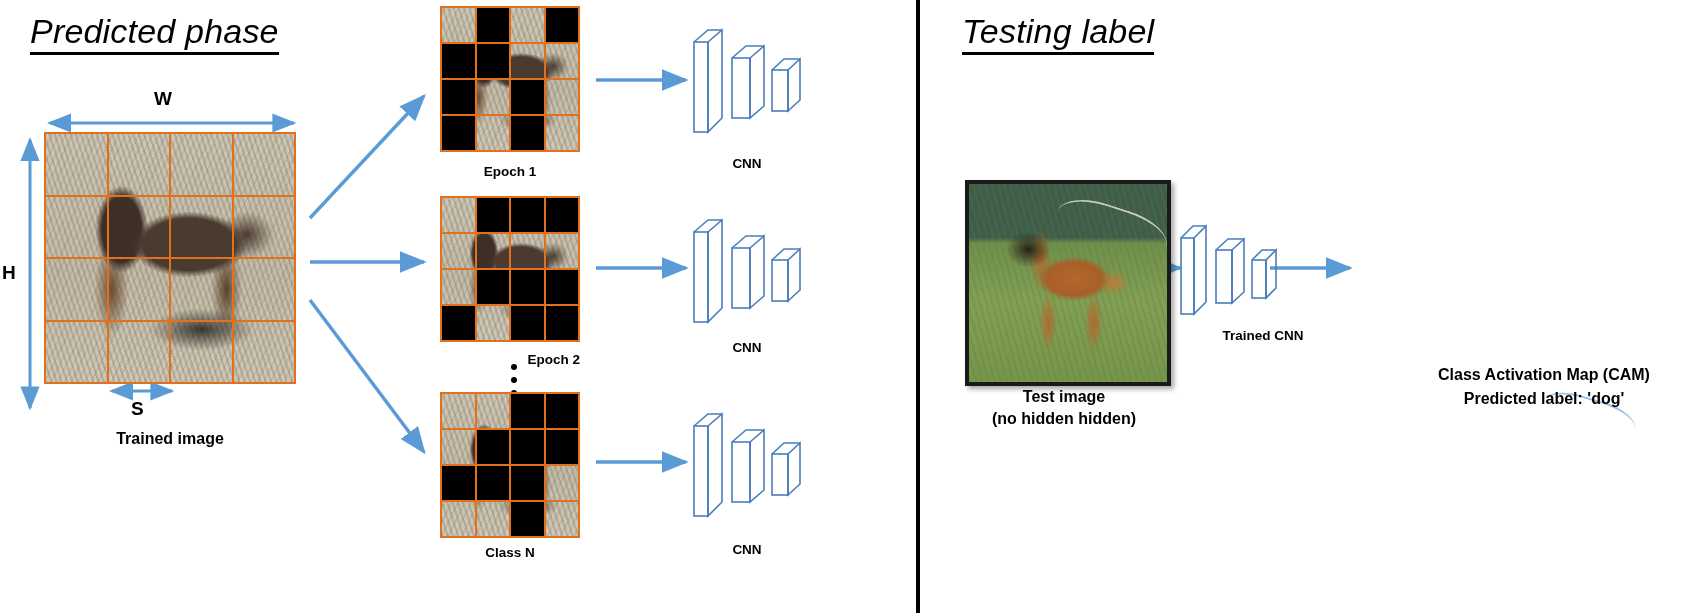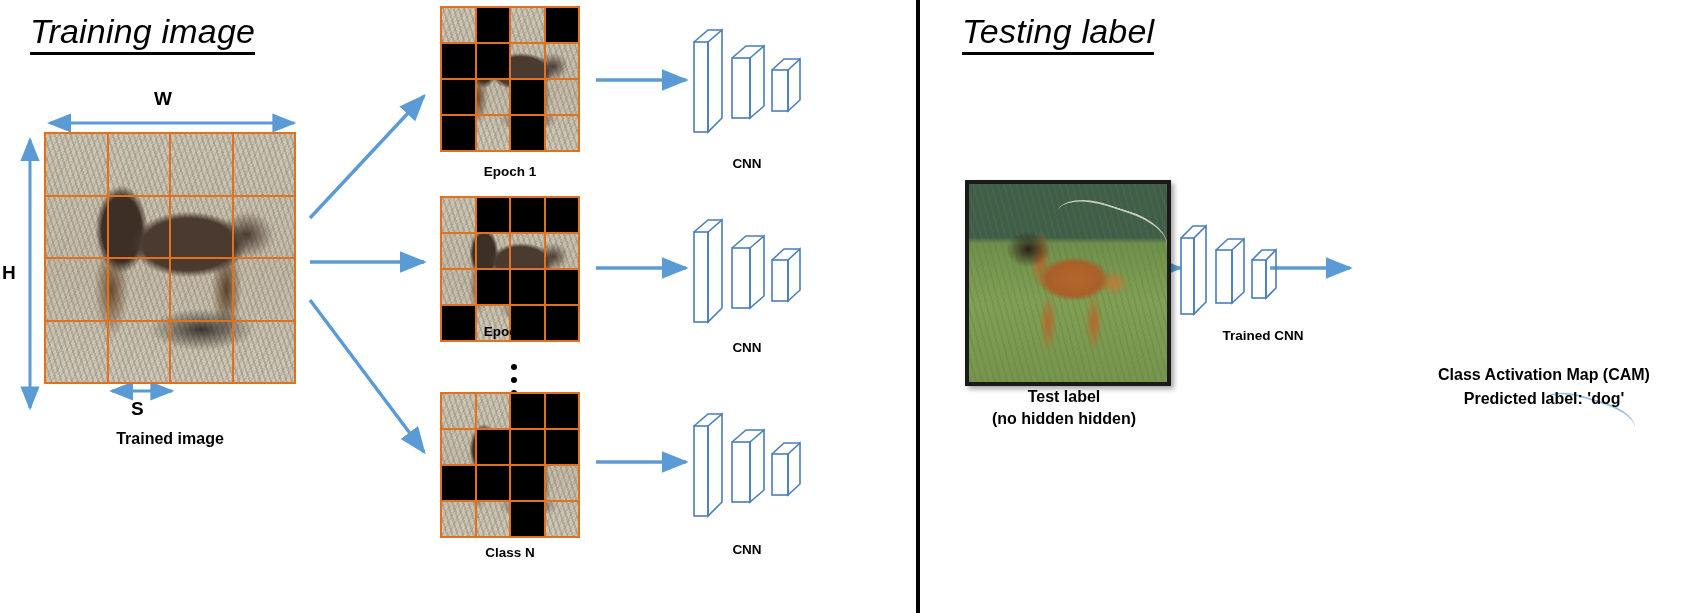--- a/index.html
+++ b/index.html
@@ -120,21 +120,21 @@
 
   <line x1="596" y1="80" x2="686" y2="80" stroke="#5B9BD5" stroke-width="3.4" marker-end="url(#ah)"></line>
   <line x1="596" y1="268" x2="686" y2="268" stroke="#5B9BD5" stroke-width="3.4" marker-end="url(#ah)"></line>
   <line x1="596" y1="462" x2="686" y2="462" stroke="#5B9BD5" stroke-width="3.4" marker-end="url(#ah)"></line>
 
   <line x1="1100" y1="268" x2="1180" y2="268" stroke="#5B9BD5" stroke-width="3.4" marker-end="url(#ah)"></line>
   <line x1="1270" y1="268" x2="1350" y2="268" stroke="#5B9BD5" stroke-width="3.4" marker-end="url(#ah)"></line>
 </svg>
 
 <div class="abs" style="left:30px;top:14px;">
-  <span class="phase-title">Training image</span>
+  <span class="phase-title">Predicted phase</span>
 </div>
 
 <div class="abs dim-label" style="left:154px;top:88px;">W</div>
 
 <div class="abs dim-label" style="left:2px;top:262px;">H</div>
 
 <div class="abs dim-label" style="left:131px;top:398px;">S</div>
 
 <div class="abs grid" style="left:44px;top:132px;width:252px;height:252px;">
   <div class="cell">
@@ -259,21 +259,21 @@
   <div class="cell"></div>
   <div class="cell"></div>
 
   <div class="cell"></div>
   <div class="cell">
       <div class="dogscene" style="width:140px;height:146px;position:absolute;left:-35px;top:-110px;"></div>
     </div>
   <div class="cell"></div>
   <div class="cell"></div>
 </div>
-<div class="abs caption-sm" style="left:440px;top:324px;width:140px;">Epoch 2</div>
+<div class="abs caption-sm" style="left:440px;top:352px;width:140px;text-align:right;">Epoch 2</div>
 
 <div class="abs vdots" style="left:511px;top:364px;">
   <i></i>
     <i></i>
     <i></i>
 </div>
 
 <div class="abs grid" style="left:440px;top:392px;width:140px;height:146px;">
   <div class="cell">
       <div class="dogscene" style="width:140px;height:146px;position:absolute;left:0;top:0;"></div>
@@ -364,21 +364,21 @@
 
 <div class="abs divider" style="left:916px;top:0;height:613px;"></div>
 
 <div class="abs" style="left:962px;top:14px;">
   <span class="phase-title">Testing label</span>
 </div>
 
 <div class="abs testphoto" style="left:965px;top:180px;width:198px;height:198px;">
   <div class="leash"></div>
 </div>
-<div class="abs caption" style="left:920px;top:388px;width:288px;">Test label</div>
+<div class="abs caption" style="left:920px;top:388px;width:288px;">Test image</div>
 <div class="abs caption" style="left:920px;top:410px;width:288px;">(no hidden hidden)</div>
 
 <div class="abs" style="left:1172px;top:212px;">
   <svg width="110" height="112" viewBox="0 0 110 112">
     <g fill="none" stroke="#4A7EBB" stroke-width="1.6">
       <path d="M22,26 L34,14 L34,90 L22,102 Z"></path>
       <rect x="9" y="26" width="13" height="76"></rect>
       <path d="M9,26 L21,14 L34,14"></path>
       <path d="M60,38 L72,27 L72,80 L60,91 Z"></path>
       <rect x="44" y="38" width="16" height="53"></rect>

